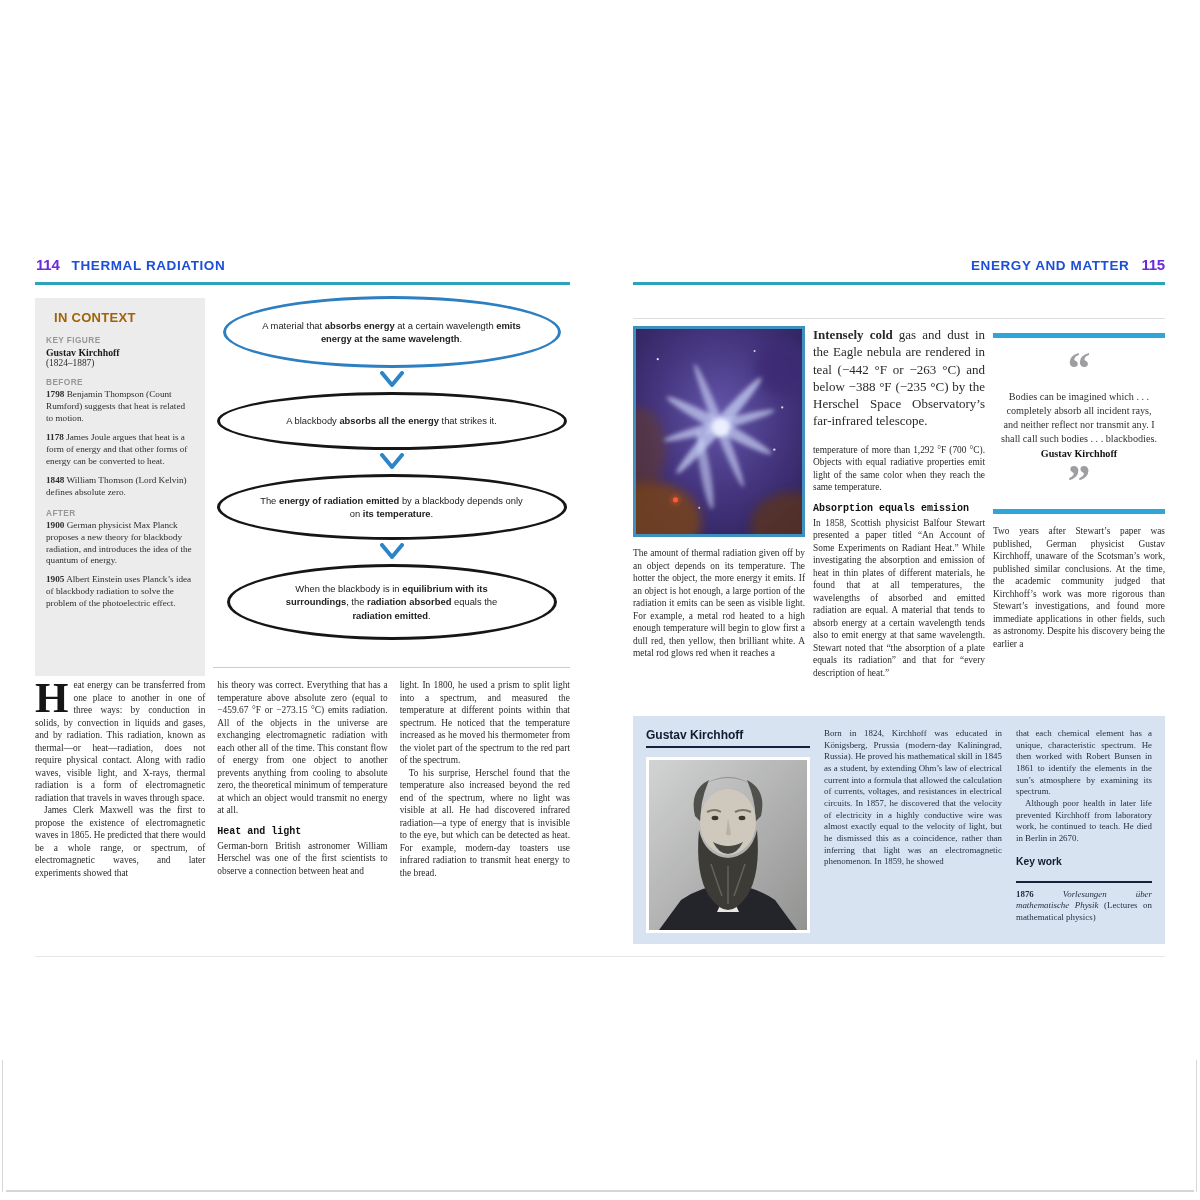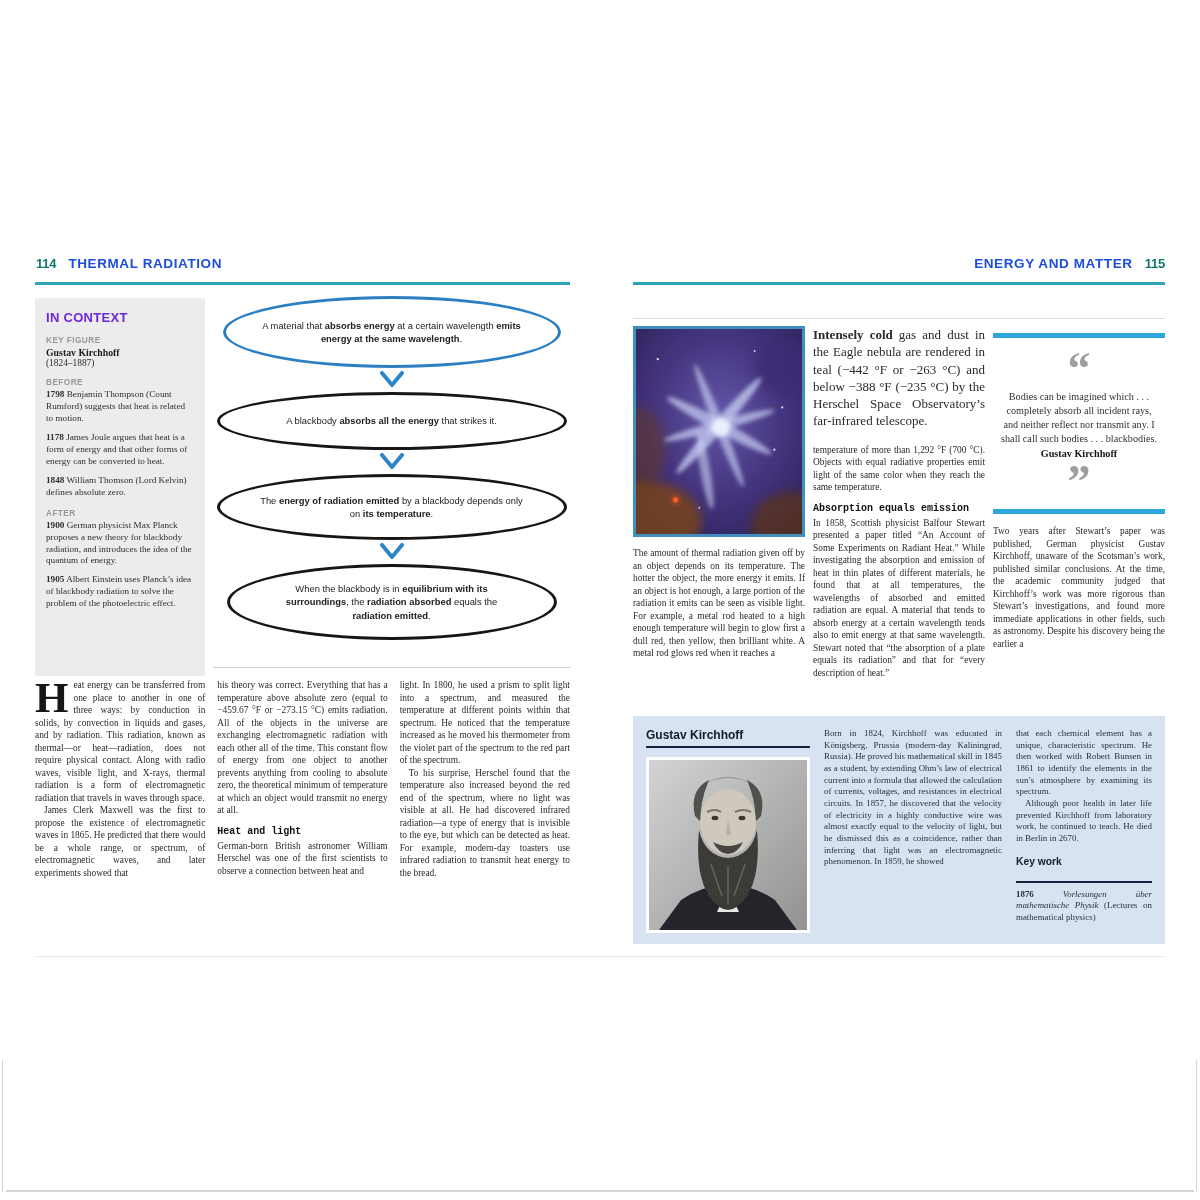--- a/index.html
+++ b/index.html
@@ -1,29 +1,29 @@
 <!DOCTYPE html>
 <html><head>
 <meta charset="utf-8">
 <style>
   html,body{margin:0;padding:0;background:#ffffff;}
   #canvas{position:relative;width:1200px;height:1200px;background:#ffffff;overflow:hidden;
           font-family:"Liberation Serif",serif;color:#2a2a2a;}
   .abs{position:absolute;}
 
   
-  .pgnum{font-family:"Liberation Sans",sans-serif;font-weight:bold;font-size:13px;color:#0f766e;letter-spacing:-0.2px;}
+  .pgnum{font-family:"Liberation Sans",sans-serif;font-weight:bold;font-size:15px;color:#6d28d9;letter-spacing:-0.2px;}
   .pgtitle{font-family:"Liberation Sans",sans-serif;font-weight:bold;font-size:13.5px;color:#1d4ed8;letter-spacing:0.6px;}
   .hrule{background:#2ba3b8;height:2.5px;}
   .header-row{display:flex;align-items:baseline;gap:12px;}
   .header-row.right{justify-content:flex-end;}
 
   
   .ctxbox{background:#ececec;padding:12px 11px;box-sizing:border-box;}
-  .ctx-title{font-family:"Liberation Sans",sans-serif;font-weight:bold;font-size:13px;color:#6d28d9;margin:0 0 10px 0;letter-spacing:0.3px;}
+  .ctx-title{font-family:"Liberation Sans",sans-serif;font-weight:bold;font-size:13px;color:#a16207;margin:0 0 10px 8px;letter-spacing:0.3px;}
   .ctx-label{font-family:"Liberation Sans",sans-serif;font-weight:bold;font-size:8.3px;color:#979797;letter-spacing:0.4px;margin:9px 0 2px 0;}
   .ctx-entry{font-size:9.2px;line-height:1.3;margin:0 0 7px 0;color:#2e2e2e;}
   .ctx-name{font-size:9.8px;font-weight:bold;margin:0;color:#1c1c1c;}
   .ctx-dates{font-size:9.4px;margin:0 0 4px 0;}
 
   
   .flow{display:flex;flex-direction:column;align-items:center;}
   .ellipse{border-radius:50%;display:flex;align-items:center;justify-content:center;box-sizing:border-box;
            font-family:"Liberation Sans",sans-serif;font-size:9.4px;line-height:1.4;text-align:center;color:#222;}
   .ellipse span{display:block;width:78%;}

